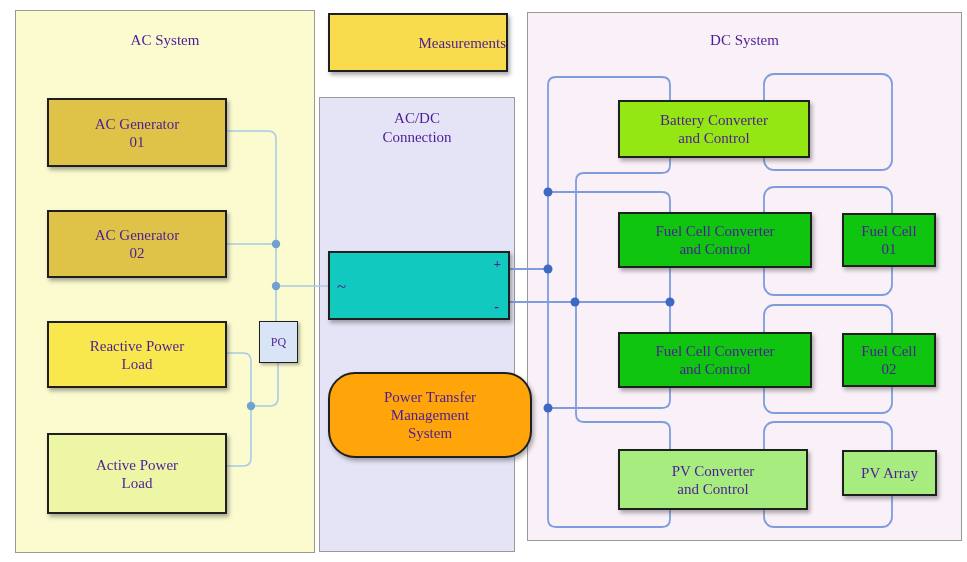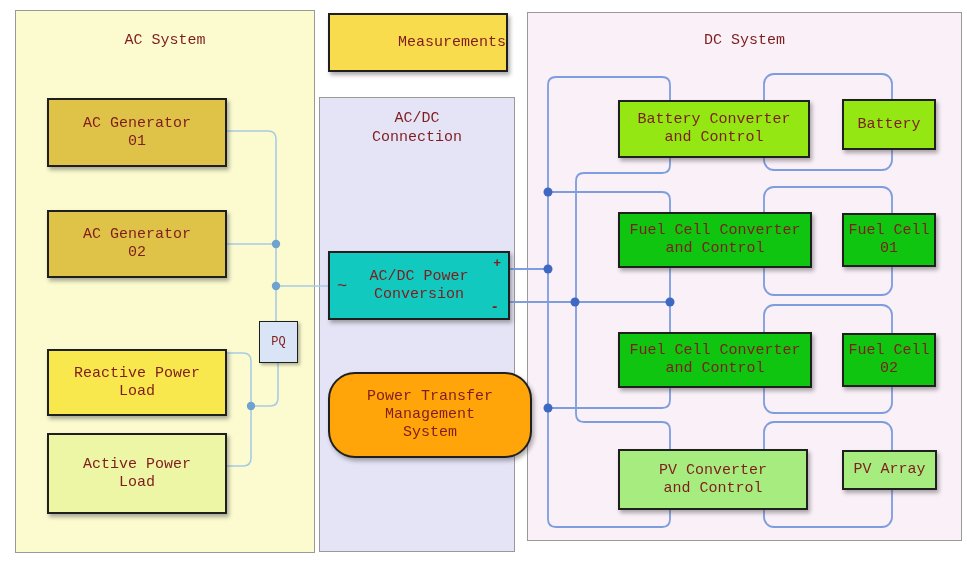--- a/index.html
+++ b/index.html
@@ -1,18 +1,18 @@
 <!DOCTYPE html>
 <html style="--ac-panel-bg: #FBFBCF; --acdc-panel-bg: #E5E4F7; --dc-panel-bg: #FAF0F8; --panel-border: #999999; --gen-fill: #DFC348; --measurements-fill: #F8DC4E; --reactive-fill: #F9E84D; --active-fill: #ECF6A5; --pq-fill: #D9E4F7; --conv-fill: #12C9BF; --ptms-fill: #FFA50A; --battery-fill: #94E713; --fuelcell-fill: #10C510; --pv-fill: #A7EC7E; --box-border: #1F1F1F; --wire-ac: #A9CBE6; --wire-dc: #7D9DDE; --dot-ac: #6FA2CE; --dot-dc: #3E68C1;"><head>
 <meta charset="utf-8">
 <style>
   html,body{margin:0;padding:0;background:#ffffff;}
   .stage{
     position:relative;width:967px;height:562px;background:#ffffff;overflow:hidden;
-    font-family:Liberation Mono, monospace;color:#7f1d1d;
+    font-family:Liberation Serif, serif;color:#4c1d95;
   }
   
   .panel{position:absolute;border:1px solid var(--panel-border);box-sizing:border-box;}
   .panel.ac{left:15px;top:10px;width:300px;height:543px;background:var(--ac-panel-bg);}
   .panel.acdc{left:319px;top:97px;width:196px;height:455px;background:var(--acdc-panel-bg);}
   .panel.dc{left:527px;top:12px;width:435px;height:529px;background:var(--dc-panel-bg);}
   .panel-title{
     position:absolute;top:20px;left:0;right:0;text-align:center;
     font-size:15px;line-height:19px;white-space:pre-line;
   }
@@ -28,35 +28,35 @@
   .box{
     position:absolute;z-index:3;box-sizing:border-box;
     border:2px solid var(--box-border);
     box-shadow:2px 3px 4px rgba(70,70,70,0.45);
     display:flex;align-items:center;justify-content:center;text-align:center;
     font-size:15px;line-height:18px;
   }
   .lbl{white-space:pre-line;display:block;}
   .b-gen1{left:47px;top:98px;width:180px;height:69px;background:var(--gen-fill);}
   .b-gen2{left:47px;top:210px;width:180px;height:68px;background:var(--gen-fill);}
-  .b-rpl{left:47px;top:321px;width:180px;height:67px;background:var(--reactive-fill);margin-top:28px;}
+  .b-rpl{left:47px;top:321px;width:180px;height:67px;background:var(--reactive-fill);}
   .b-apl{left:47px;top:433px;width:180px;height:81px;background:var(--active-fill);}
   .b-pq{left:259px;top:321px;width:39px;height:42px;background:var(--pq-fill);
         font-size:12px;border-width:1.5px;box-shadow:2px 2px 3px rgba(70,70,70,0.4);}
   .b-meas{left:328px;top:13px;width:180px;height:59px;background:var(--measurements-fill);justify-content:flex-end;}
   .b-conv{left:328px;top:251px;width:182px;height:69px;background:var(--conv-fill);position:absolute;}
   .b-ptms{left:328px;top:372px;width:204px;height:86px;background:var(--ptms-fill);border-radius:27px;}
   .b-batconv{left:618px;top:100px;width:192px;height:58px;background:var(--battery-fill);}
   .b-battery{left:842px;top:99px;width:94px;height:51px;background:var(--battery-fill);}
   .b-fcconv1{left:618px;top:212px;width:194px;height:56px;background:var(--fuelcell-fill);}
   .b-fc1{left:842px;top:213px;width:94px;height:54px;background:var(--fuelcell-fill);}
   .b-fcconv2{left:618px;top:332px;width:194px;height:56px;background:var(--fuelcell-fill);}
   .b-fc2{left:842px;top:333px;width:94px;height:54px;background:var(--fuelcell-fill);}
   .b-pvconv{left:618px;top:449px;width:190px;height:61px;background:var(--pv-fill);}
-  .b-pv{left:842px;top:450px;width:95px;height:40px;background:var(--pv-fill);}
+  .b-pv{left:842px;top:450px;width:95px;height:46px;background:var(--pv-fill);}
   
   .tilde{position:absolute;left:7px;top:50%;transform:translateY(-44%);font-size:17px;}
   .plus{position:absolute;right:7px;top:2px;font-size:13px;font-weight:bold;}
   .minus{position:absolute;right:9px;bottom:2px;font-size:14px;font-weight:bold;}
 </style>
 </head>
 <body>
 
 <div class="stage">
 
@@ -119,37 +119,32 @@
   </div>
   <div class="box b-pq">
     <span class="lbl">PQ</span>
   </div>
 
   <div class="box b-meas">
     <span class="lbl">Measurements</span>
   </div>
   <div class="box b-conv">
     <span class="tilde">~</span>
-    <span class="lbl">AC/DC Power
-Conversion</span>
     <span class="plus">+</span>
     <span class="minus">-</span>
   </div>
   <div class="box b-ptms">
     <span class="lbl">Power Transfer
 Management
 System</span>
   </div>
 
   <div class="box b-batconv">
     <span class="lbl">Battery Converter
 and Control</span>
-  </div>
-  <div class="box b-battery">
-    <span class="lbl">Battery</span>
   </div>
   <div class="box b-fcconv1">
     <span class="lbl">Fuel Cell Converter
 and Control</span>
   </div>
   <div class="box b-fc1">
     <span class="lbl">Fuel Cell
 01</span>
   </div>
   <div class="box b-fcconv2">

